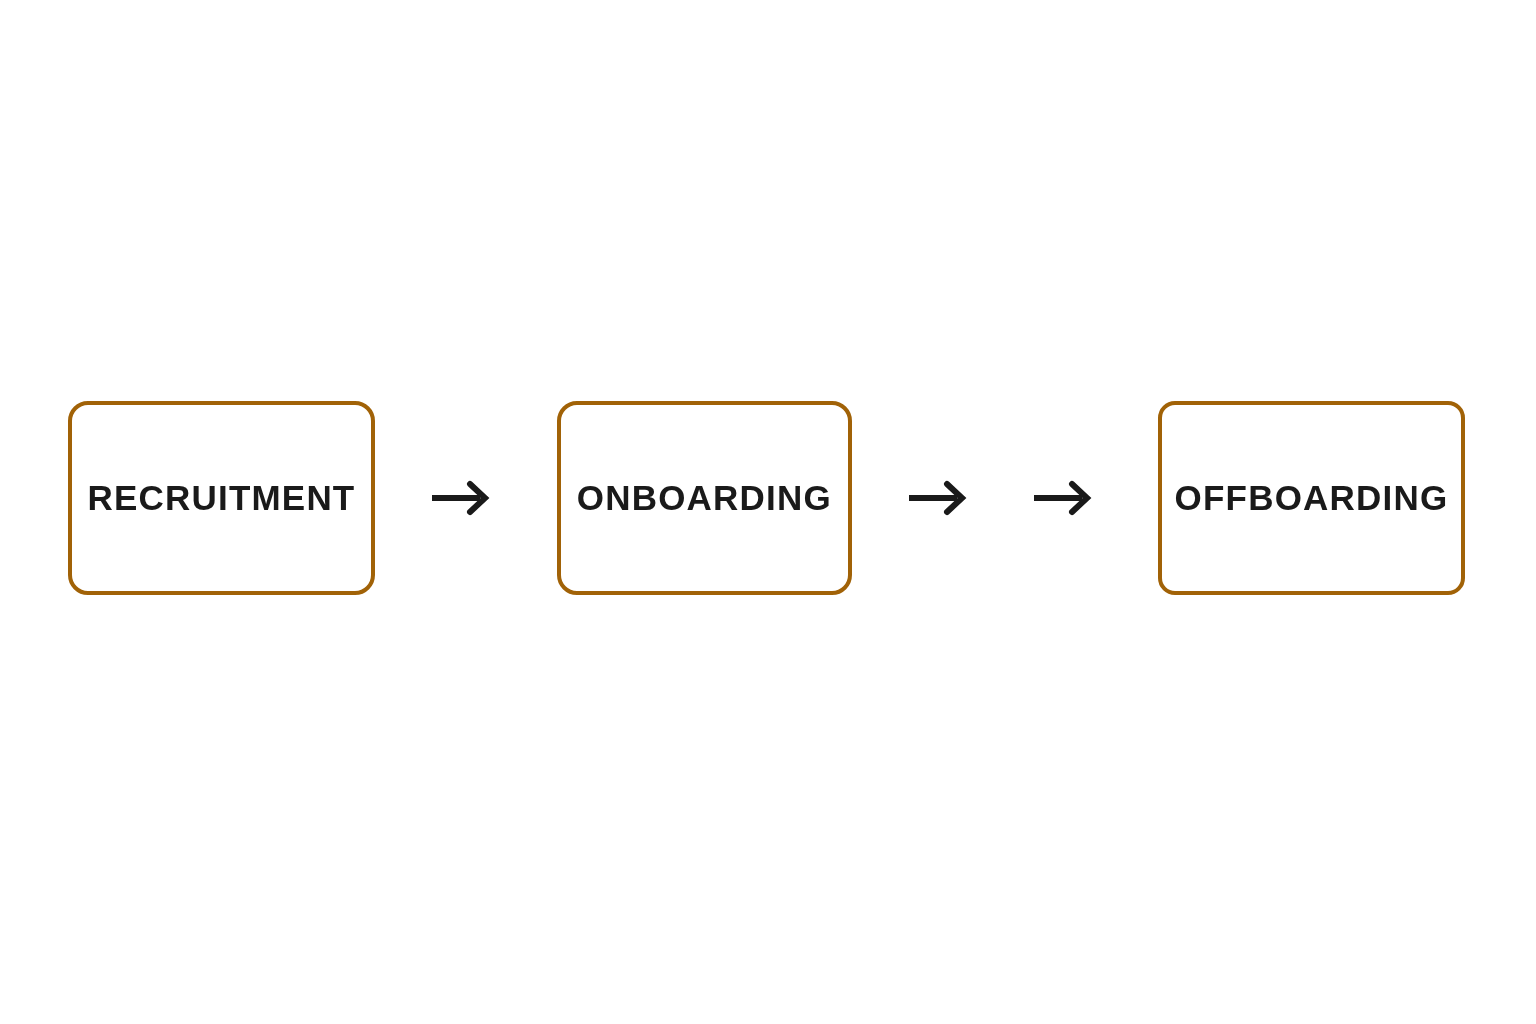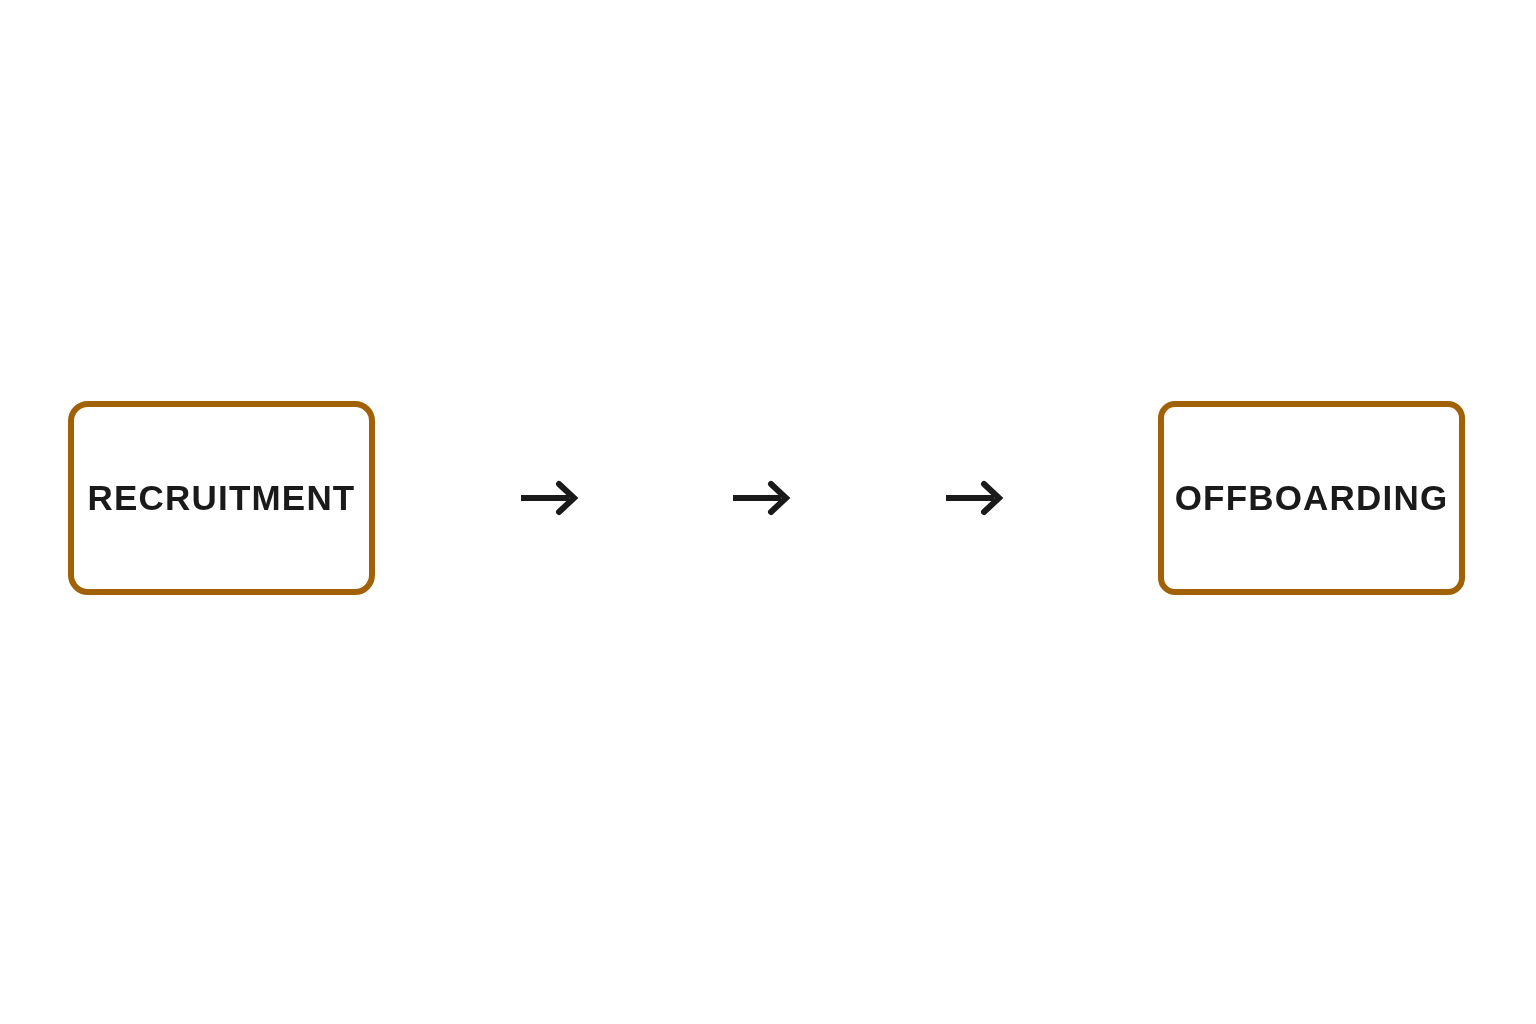--- a/index.html
+++ b/index.html
@@ -31,21 +31,21 @@
     height: 187px;
     display: flex;
     flex-direction: row;
     align-items: center;
     justify-content: space-between;
   }
 
   .node-box {
     box-sizing: border-box;
     height: 194px;
-    border: 6px solid #a16207;
+    border: 4px solid #a16207;
     border-radius: 20px;
     background: #ffffff;
     display: flex;
     align-items: center;
     justify-content: center;
     flex: 0 0 auto;
   }
 
   .node-label {
     font-family: "Liberation Sans", sans-serif;
@@ -91,20 +91,23 @@
       <span class="node-label">RECRUITMENT</span>
     </div>
 
     <div class="connector">
       <svg viewBox="0 0 67 44" xmlns="http://www.w3.org/2000/svg">
         <path d="M0 22 H48" stroke="#1a1a1a" stroke-width="6" fill="none" stroke-linecap="butt"></path>
         <path d="M38 8 L53 22 L38 36" stroke="#1a1a1a" stroke-width="6" fill="none" stroke-linecap="round" stroke-linejoin="miter"></path>
       </svg>
     </div>
 
+    <div class="node-box w-onboarding">
+      <span class="node-label">ONBOARDING</span>
+    </div>
 
     <div class="connector">
       <svg viewBox="0 0 67 44" xmlns="http://www.w3.org/2000/svg">
         <path d="M0 22 H48" stroke="#1a1a1a" stroke-width="6" fill="none" stroke-linecap="butt"></path>
         <path d="M38 8 L53 22 L38 36" stroke="#1a1a1a" stroke-width="6" fill="none" stroke-linecap="round" stroke-linejoin="miter"></path>
       </svg>
     </div>
 
 
     <div class="connector">

